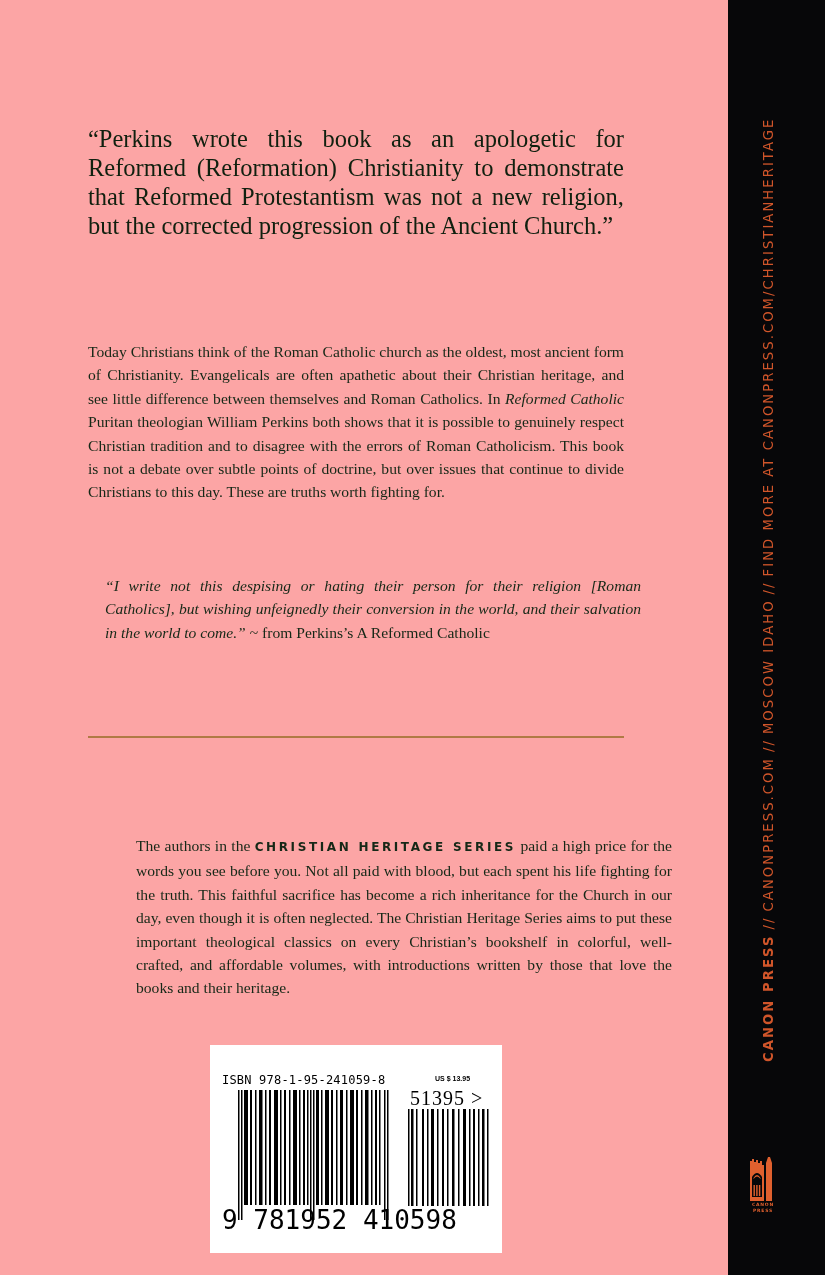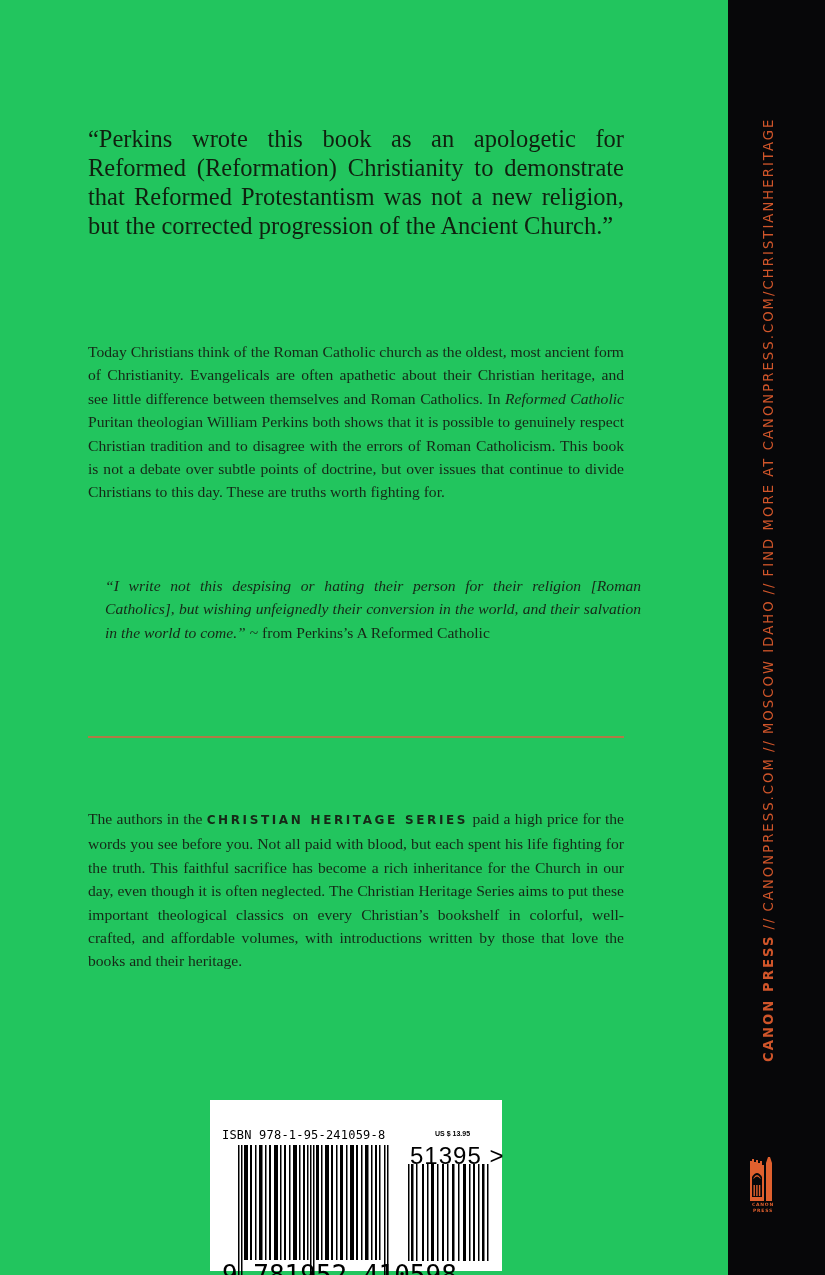--- a/index.html
+++ b/index.html
@@ -4,21 +4,21 @@
   <style>
     html, body { margin: 0; padding: 0; }
     body {
       width: 825px; height: 1275px; position: relative; overflow: hidden;
       background: #75b07c;
       font-family: "DejaVu Serif", serif;
       color: #142318;
     }
     .cover {
       position: absolute; left: 0; top: 0; width: 728px; height: 1275px;
-      background: #22c55e;
+      background: #fca5a5;
       padding-left: 26px;
     }
     .spine {
       position: absolute; left: 728px; top: 0; width: 97px; height: 1275px;
       background: #070709;
     }
     .pull-quote {
       position: absolute; left: 88px; top: 124px; width: 536px;
       font-family: "Liberation Serif", serif;
       font-size: 24.5px; line-height: 29px;
@@ -31,46 +31,46 @@
       white-space: nowrap;
     }
     .body-text {
       position: absolute; left: 88px; width: 536px;
       font-family: "Liberation Serif", serif;
       font-size: 15.6px; line-height: 23.4px;
       text-align: justify; color: #162817;
     }
     .desc { top: 340px; font-family: Liberation Serif, serif; }
     .perkins-quote { top: 574px; margin-left: 17px; }
-    .series { top: 807px; }
+    .series { top: 834px; margin-left: 48px; }
     .italic { font-style: italic; }
     .caps-bold {
       font-family: "DejaVu Sans", sans-serif; font-weight: bold;
       font-size: 12px; letter-spacing: 2.6px;
     }
     .rule {
       position: absolute; left: 88px; top: 736px; width: 536px; height: 2px;
       background: #b07a45;
     }
     .barcode-box {
-      position: absolute; left: 210px; top: 1100px; width: 292px; height: 171px;
+      position: absolute; left: 210px; top: 1045px; width: 292px; height: 208px;
       background: #ffffff;
     }
     .isbn-label {
       position: absolute; left: 12px; top: 28px;
       font-family: "DejaVu Sans Mono", monospace; font-size: 12px; color: #000;
       white-space: nowrap; letter-spacing: 0.2px;
     }
     .price-label {
       position: absolute; left: 225px; top: 30px;
       font-family: "Liberation Sans", sans-serif; font-weight: bold; font-size: 7px; color: #000;
     }
     .addon-digits {
       position: absolute; left: 200px; top: 42px;
-      font-family: Liberation Sans, sans-serif; font-size: 24px; color: #000;
+      font-family: Liberation Serif, serif; font-size: 20px; color: #000;
       letter-spacing: 1px; white-space: nowrap;
     }
     .main-bars { position: absolute; left: 28px; top: 45px; }
     .addon-bars { position: absolute; left: 198px; top: 64px; }
     .ean-digits {
       position: absolute; left: 12px; top: 160px;
       font-family: "DejaVu Sans Mono", monospace; font-size: 26px; color: #000;
       white-space: nowrap;
     }
     .spine-text {

